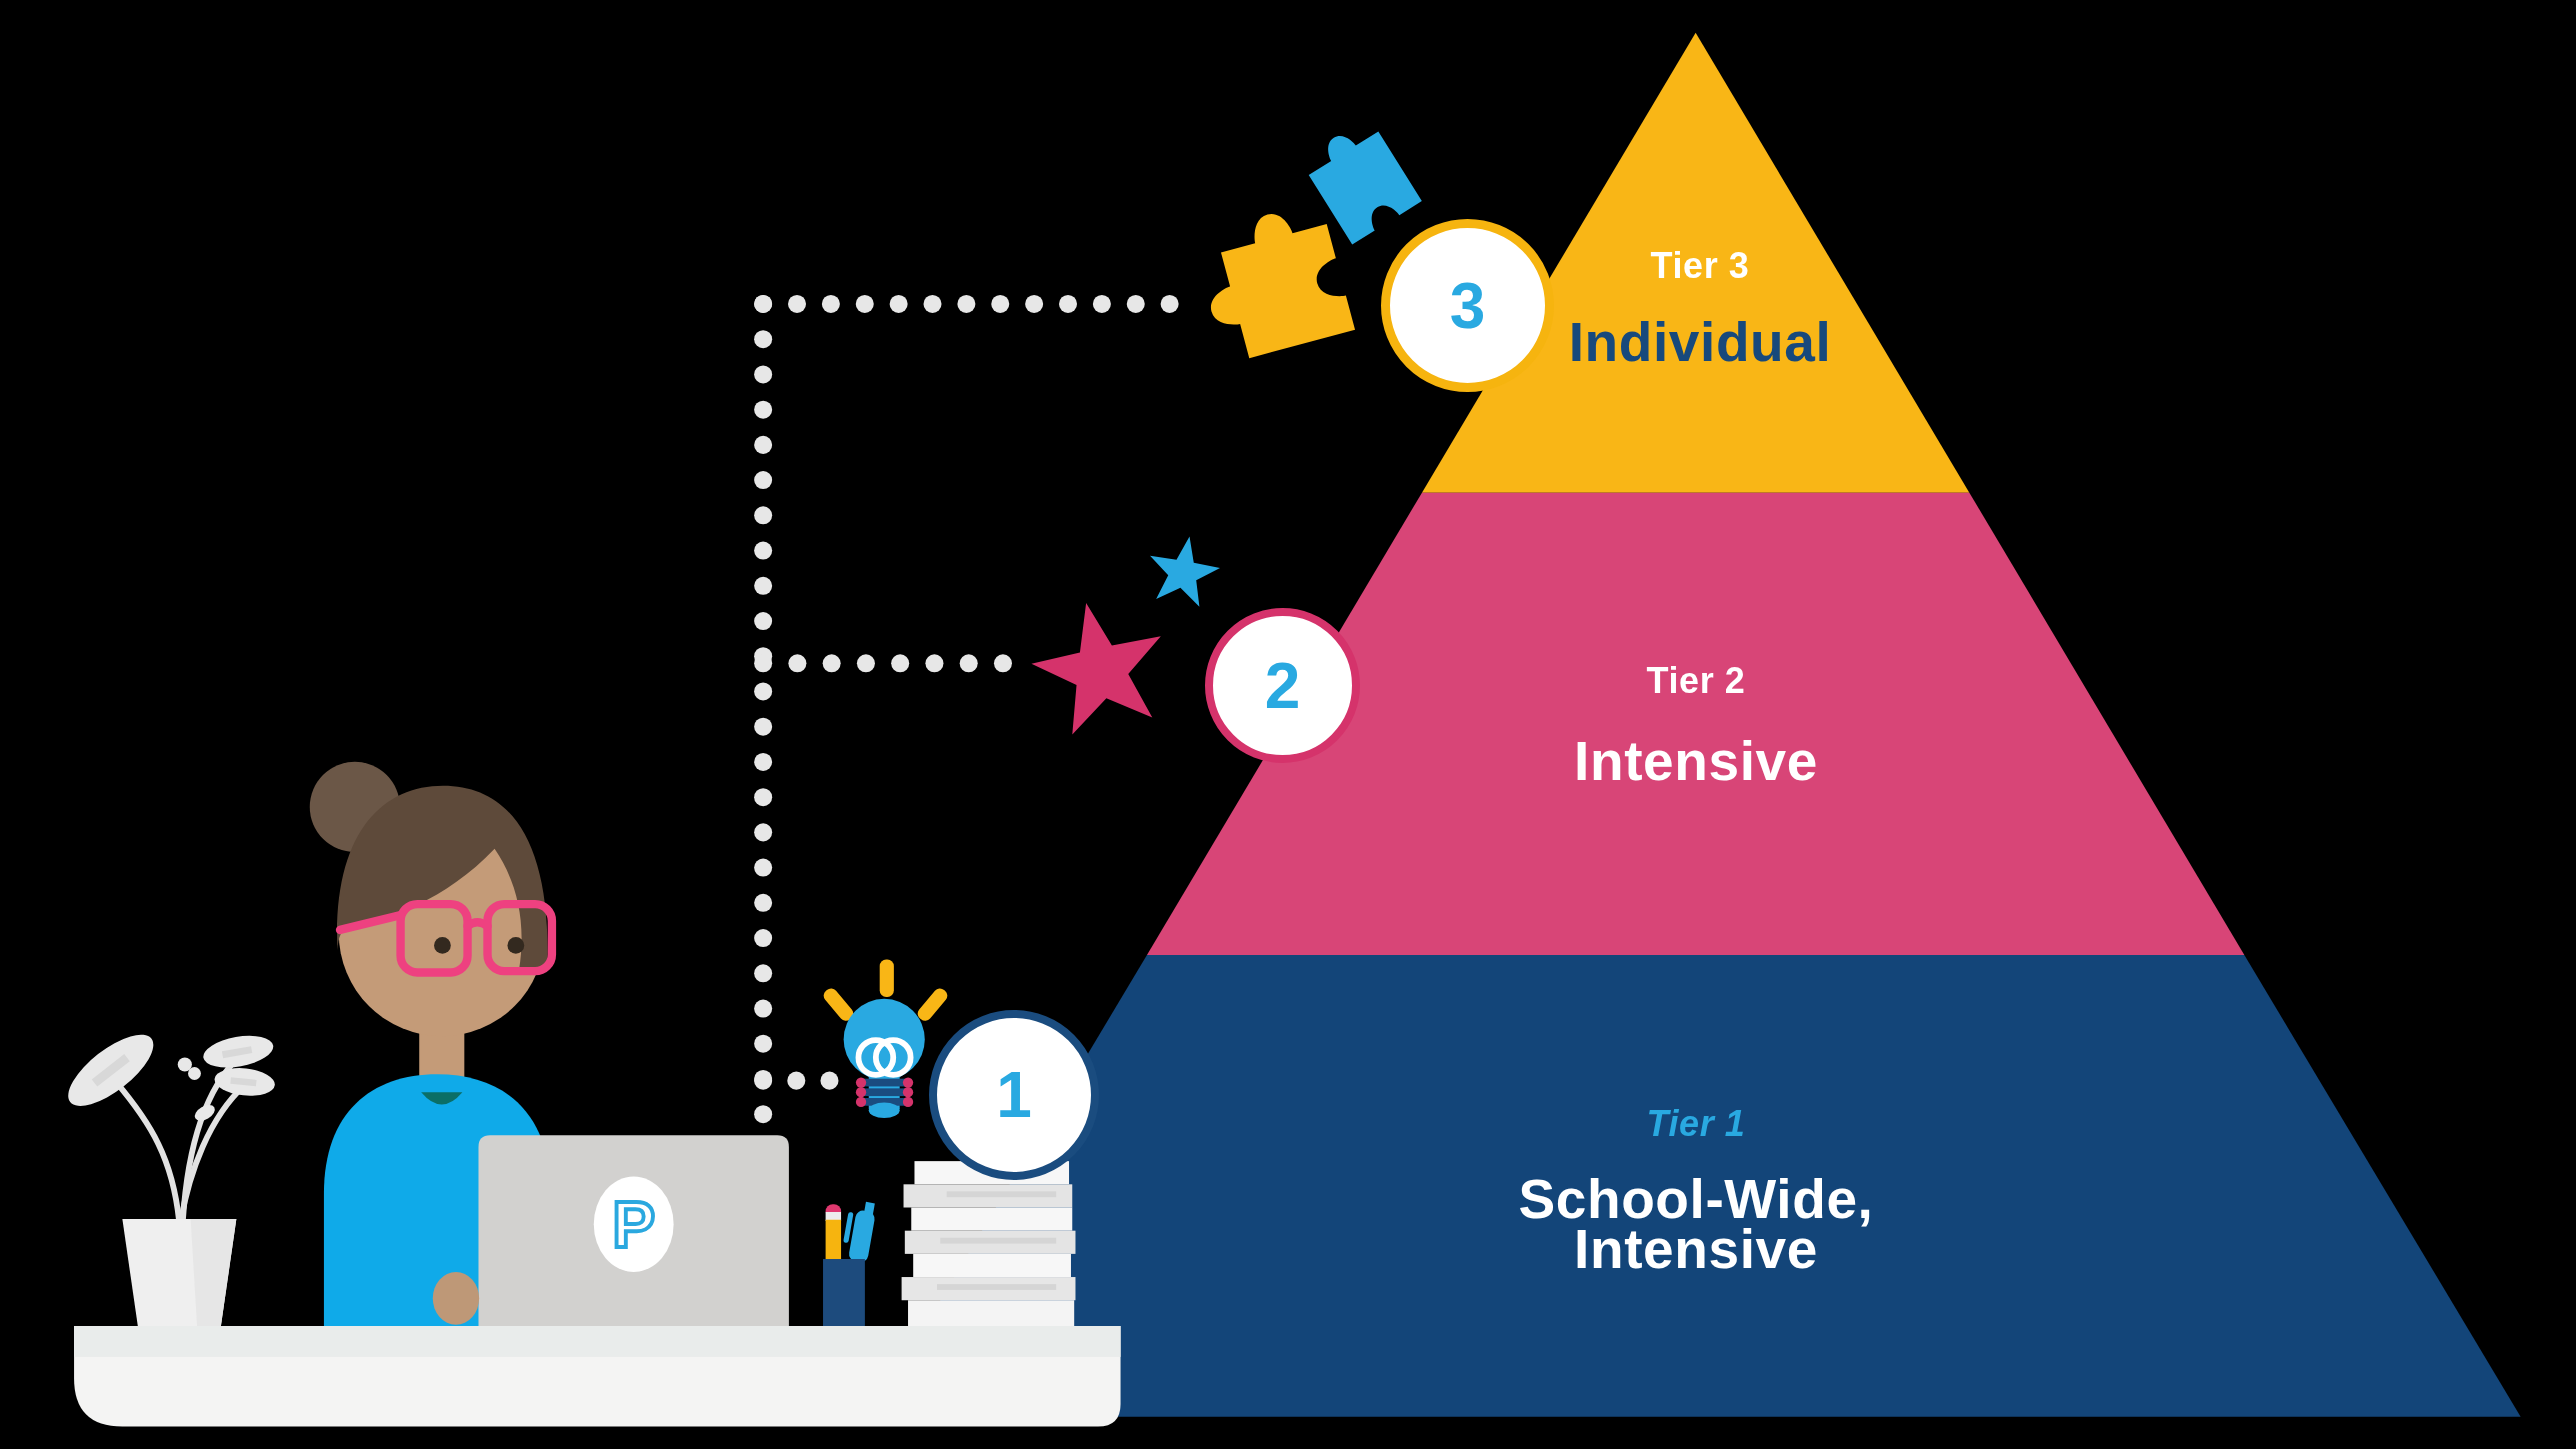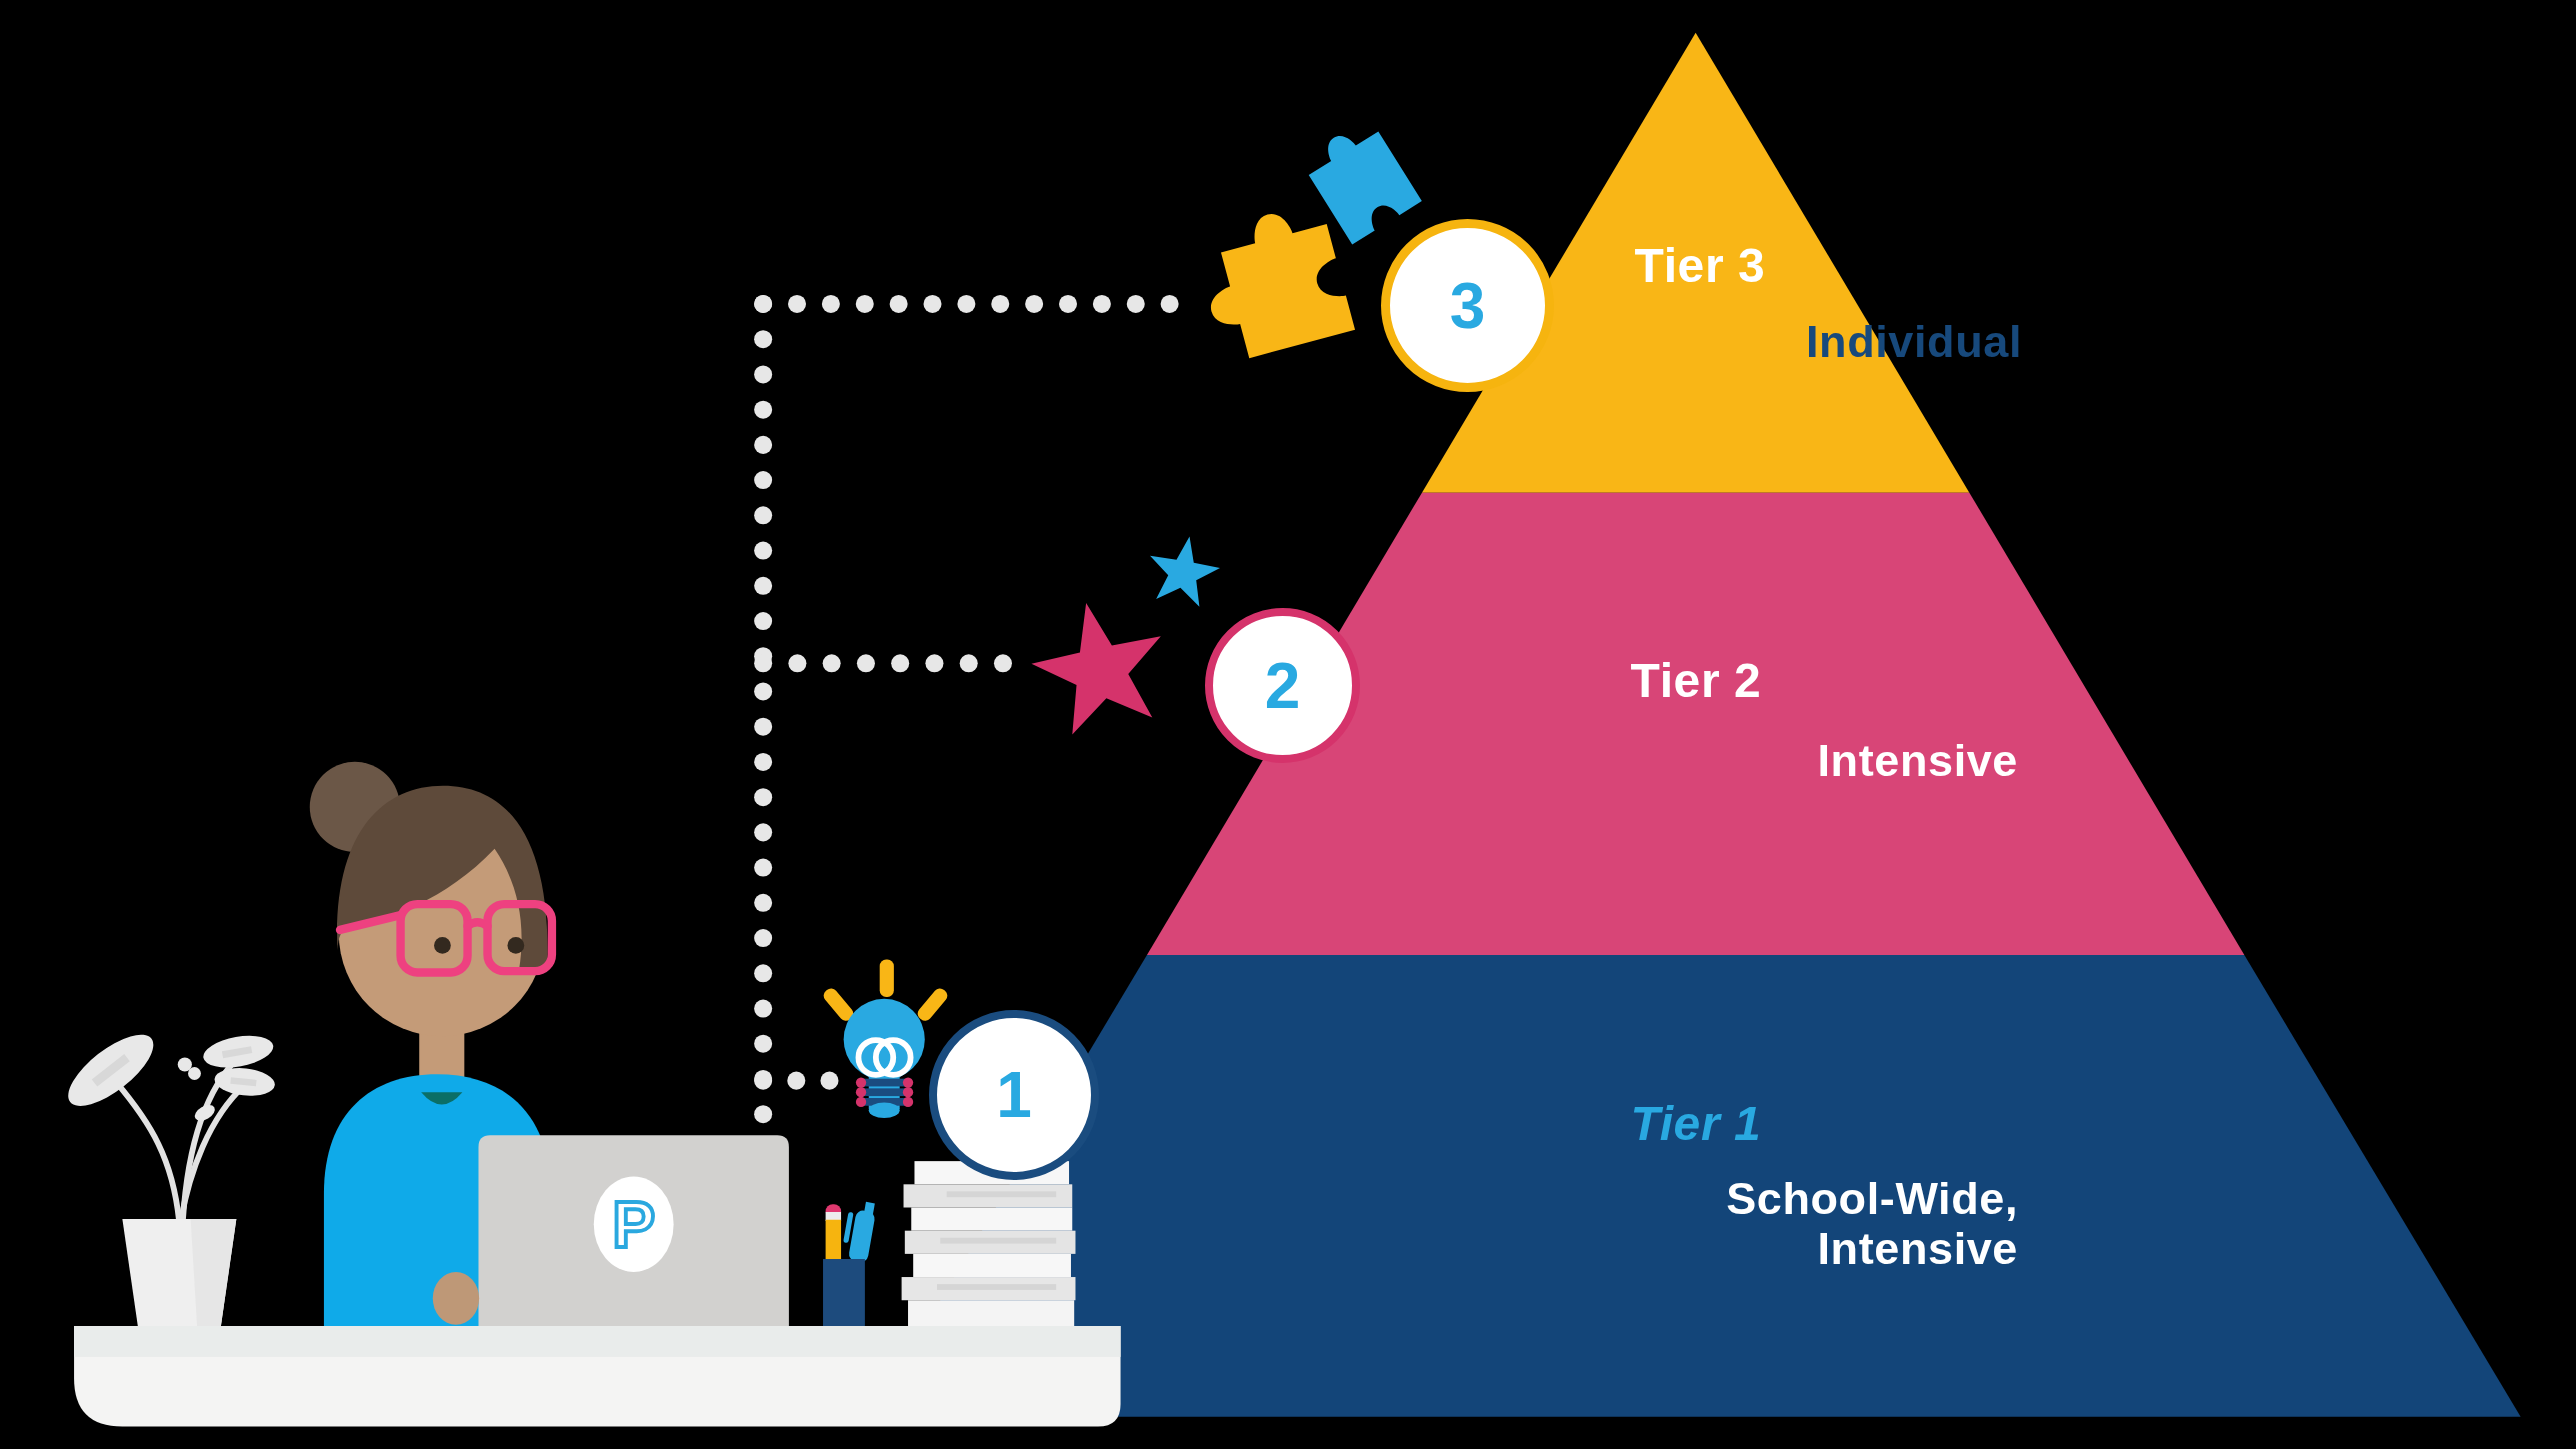--- a/index.html
+++ b/index.html
@@ -1,21 +1,21 @@
 <!DOCTYPE html>
 <html style="font-size:10.3px"><head>
 <meta charset="utf-8">
 <style>
   html,body{margin:0;padding:0;background:#000;}
   .stage{position:relative;width:2576px;height:1449px;background:#000;overflow:hidden;
          font-family:"Liberation Sans",sans-serif;}
   svg{position:absolute;left:0;top:0;}
   .txt{position:absolute;width:644px;text-align:center;font-weight:bold;letter-spacing:0.6px;}
-  .tier-label{font-size:48px;line-height:52px;}
-  .tier-desc{font-size:45px;line-height:50px;text-align:right;}
+  .tier-label{font-size:36px;line-height:52px;}
+  .tier-desc{font-size:55px;line-height:50px;}
   .c-white{color:#FFFFFF;}
   .c-navy{color:#17497C;}
   .c-blue{color:#29A9E1;font-style:italic;}
   .marker{position:absolute;background:#fff;border-radius:50%;box-sizing:border-box;
           display:flex;align-items:center;justify-content:center;
           font-weight:bold;color:#29A9E1;font-size:64px;}
   .ring-gold{border:9px solid #F6B40F;}
   .ring-pink{border:8.4px solid #D5336B;}
   .ring-navy{border:8.4px solid #1A4C7F;}
 </style>

